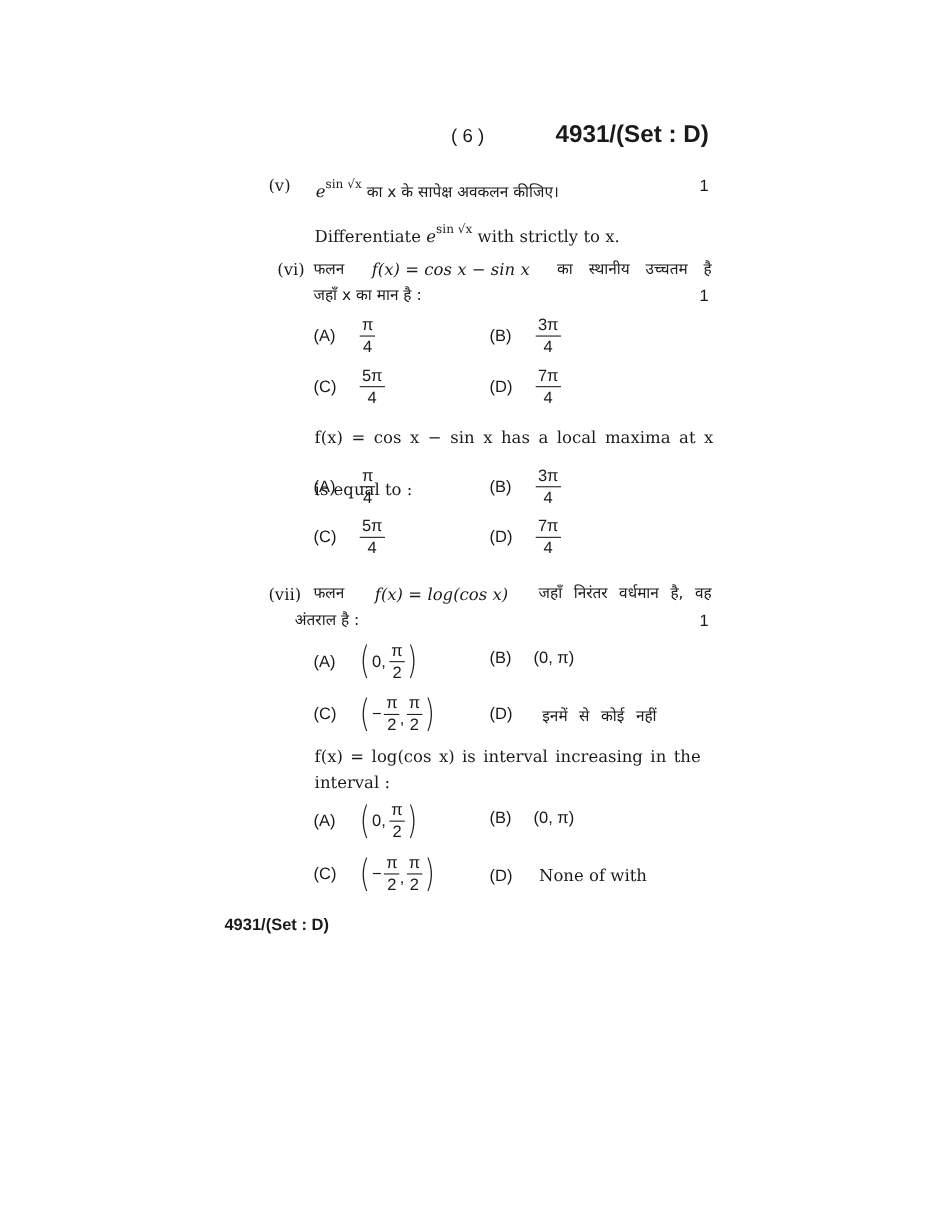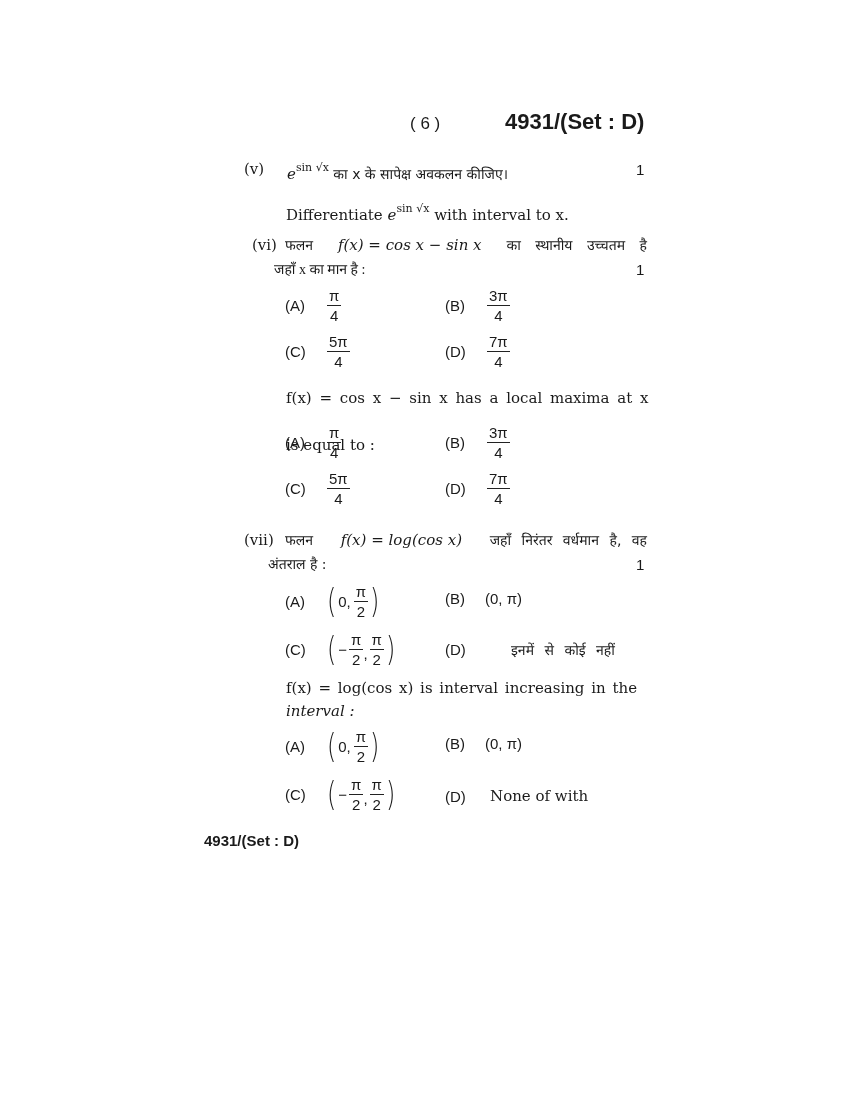--- a/index.html
+++ b/index.html
@@ -29,32 +29,32 @@
 <div class="abs hdr-page">( 6 )</div>
 <div class="abs hdr-code">4931/(Set : D)</div>
 
 <div>
   <div class="abs qnum txt" style="left:244px; top:158px;">(v)</div>
   <div class="abs txt" style="left:287px; top:158px;">
     <span class="it">e</span><sup class="exp">sin √x</sup><span class="hi"> का x के सापेक्ष अवकलन कीजिए।</span>
   </div>
   <div class="abs marks txt" style="top:158px;">1</div>
   <div class="abs txt" style="left:286px; top:199px;">
-    <span>Differentiate </span><span class="it">e</span><sup class="exp">sin √x</sup><span> with interval to x.</span>
+    <span>Differentiate </span><span class="it">e</span><sup class="exp">sin √x</sup><span> with strictly to x.</span>
   </div>
 </div>
 
 <div>
   <div class="abs qnum txt" style="left:252px; top:234px;">(vi)</div>
   <div class="abs txt" style="left:285px; top:234px; width:362px; display:flex; justify-content:space-between;">
     <span class="hi">फलन</span>
     <span class="it">f(x) = cos x − sin x</span>
     <span class="hi" style="word-spacing:10px;">का स्थानीय उच्चतम है</span>
   </div>
-  <div class="abs txt hi" style="left:274px; top:258px;font-family:Liberation Serif, serif;">जहाँ x का मान है :</div>
+  <div class="abs txt hi" style="left:285px; top:258px;">जहाँ x का मान है :</div>
   <div class="abs marks txt" style="top:258px;">1</div>
 
   <div class="abs" style="left:285px; top:287px; display:flex; align-items:center;">
     <span class="opt-label" style="width:42px;">(A)</span>
     <span class="frac">
         <span class="num">π</span>
         <span class="den">4</span>
       </span>
   </div>
   <div class="abs" style="left:445px; top:287px; display:flex; align-items:center;">
@@ -150,25 +150,25 @@
       <span style="margin:8px 2px 0 0;">,</span>
       <span class="frac">
           <span class="num">π</span>
           <span class="den">2</span>
         </span>
       <span class="paren">)</span>
     </span>
   </div>
   <div class="abs" style="left:445px; top:640px; display:flex; align-items:center;">
     <span class="opt-label" style="width:48px;">(D)</span>
-    <span class="hi" style="word-spacing:6px;margin-left:18px;">इनमें से कोई नहीं</span>
+    <span class="hi" style="word-spacing:6px;">इनमें से कोई नहीं</span>
   </div>
 
   <div class="abs txt" style="left:286px; top:677px; word-spacing:2px;">f(x) = log(cos x)  is interval increasing in the</div>
-  <div class="abs txt" style="left:286px; top:700px;font-style:italic;">interval :</div>
+  <div class="abs txt" style="left:286px; top:700px;">interval :</div>
 
   <div class="abs" style="left:285px; top:725px; display:flex; align-items:center; height:42px;">
     <span class="opt-label" style="width:40px;">(A)</span>
     <span class="interval">
       <span class="paren">(</span>
       <span style="margin-right:3px;">0,</span>
       <span class="frac">
           <span class="num">π</span>
           <span class="den">2</span>
         </span>

